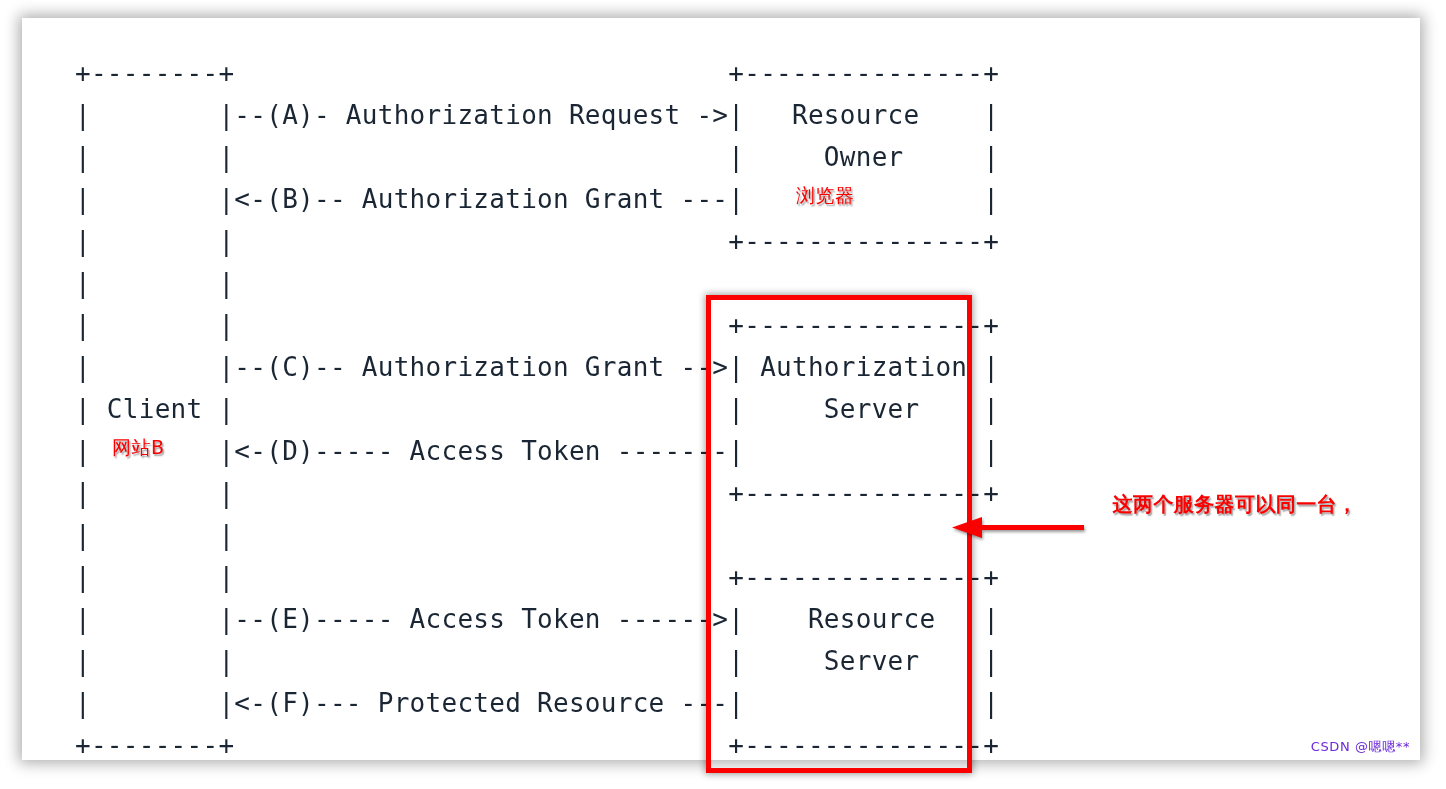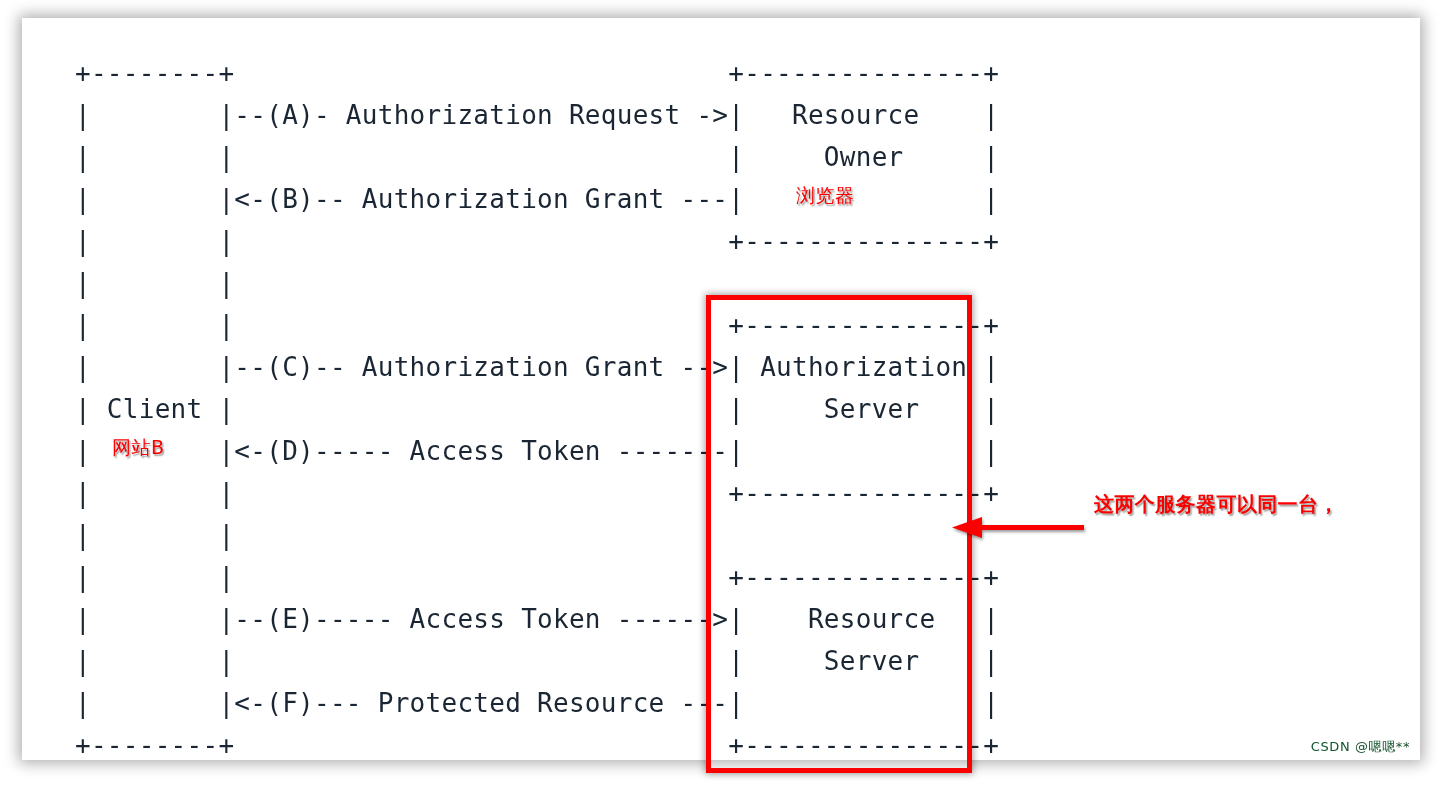--- a/index.html
+++ b/index.html
@@ -63,20 +63,21 @@
     height: 28px;
     z-index: 4;
   }
   #callout-arrow svg { display: block; filter: drop-shadow(1.5px 2px 1.6px rgba(0,0,0,0.40)); }
   
   #callout-text {
     position: absolute;
     left: 1072px;
     top: 473px;
     width: 282px;
+    text-align: center;
     z-index: 4;
     font-family: "DejaVu Sans", "Liberation Sans", sans-serif;
     font-size: 20px;
     font-weight: bold;
     line-height: 27px;
     color: #fc0000;
     text-shadow: 1.5px 2px 1.6px rgba(0,0,0,0.38);
     letter-spacing: 0.4px;
   }
   #callout-text .cl { display: block; }
@@ -95,21 +96,21 @@
   #label-browser { left: 774px; top: 165px; }
   #label-websiteb { left: 90px; top: 417px; }
   
   #watermark {
     position: absolute;
     right: 10px;
     bottom: 4px;
     z-index: 6;
     font-family: "DejaVu Sans", "Liberation Sans", sans-serif;
     font-size: 13px;
-    color: #14532d;
+    color: #6d28d9;
     letter-spacing: 0.6px;
     white-space: nowrap;
   }
 </style>
 </head>
 <body>
 
 <div id="screenshot">
 
   <div id="paper">

